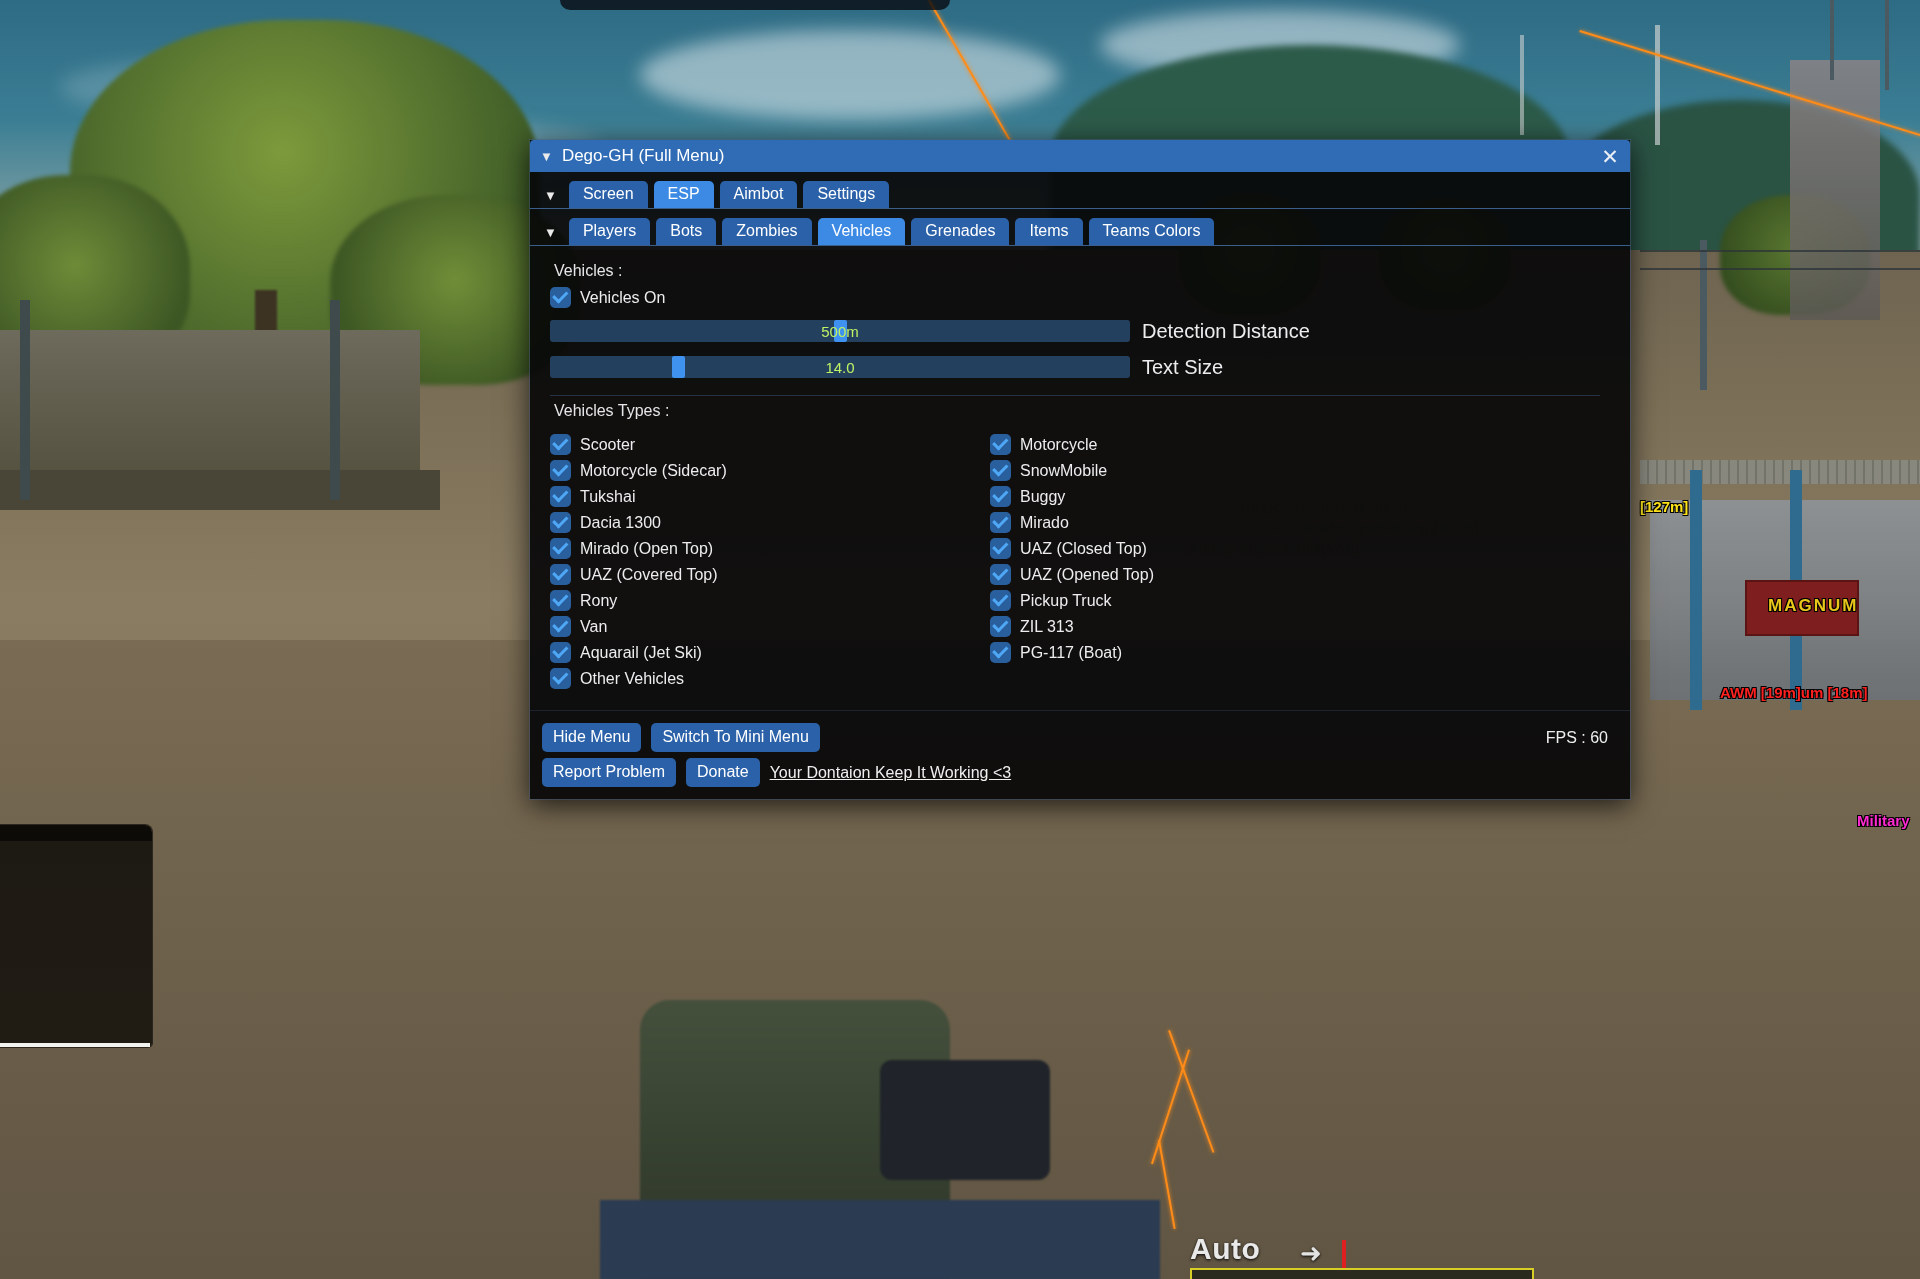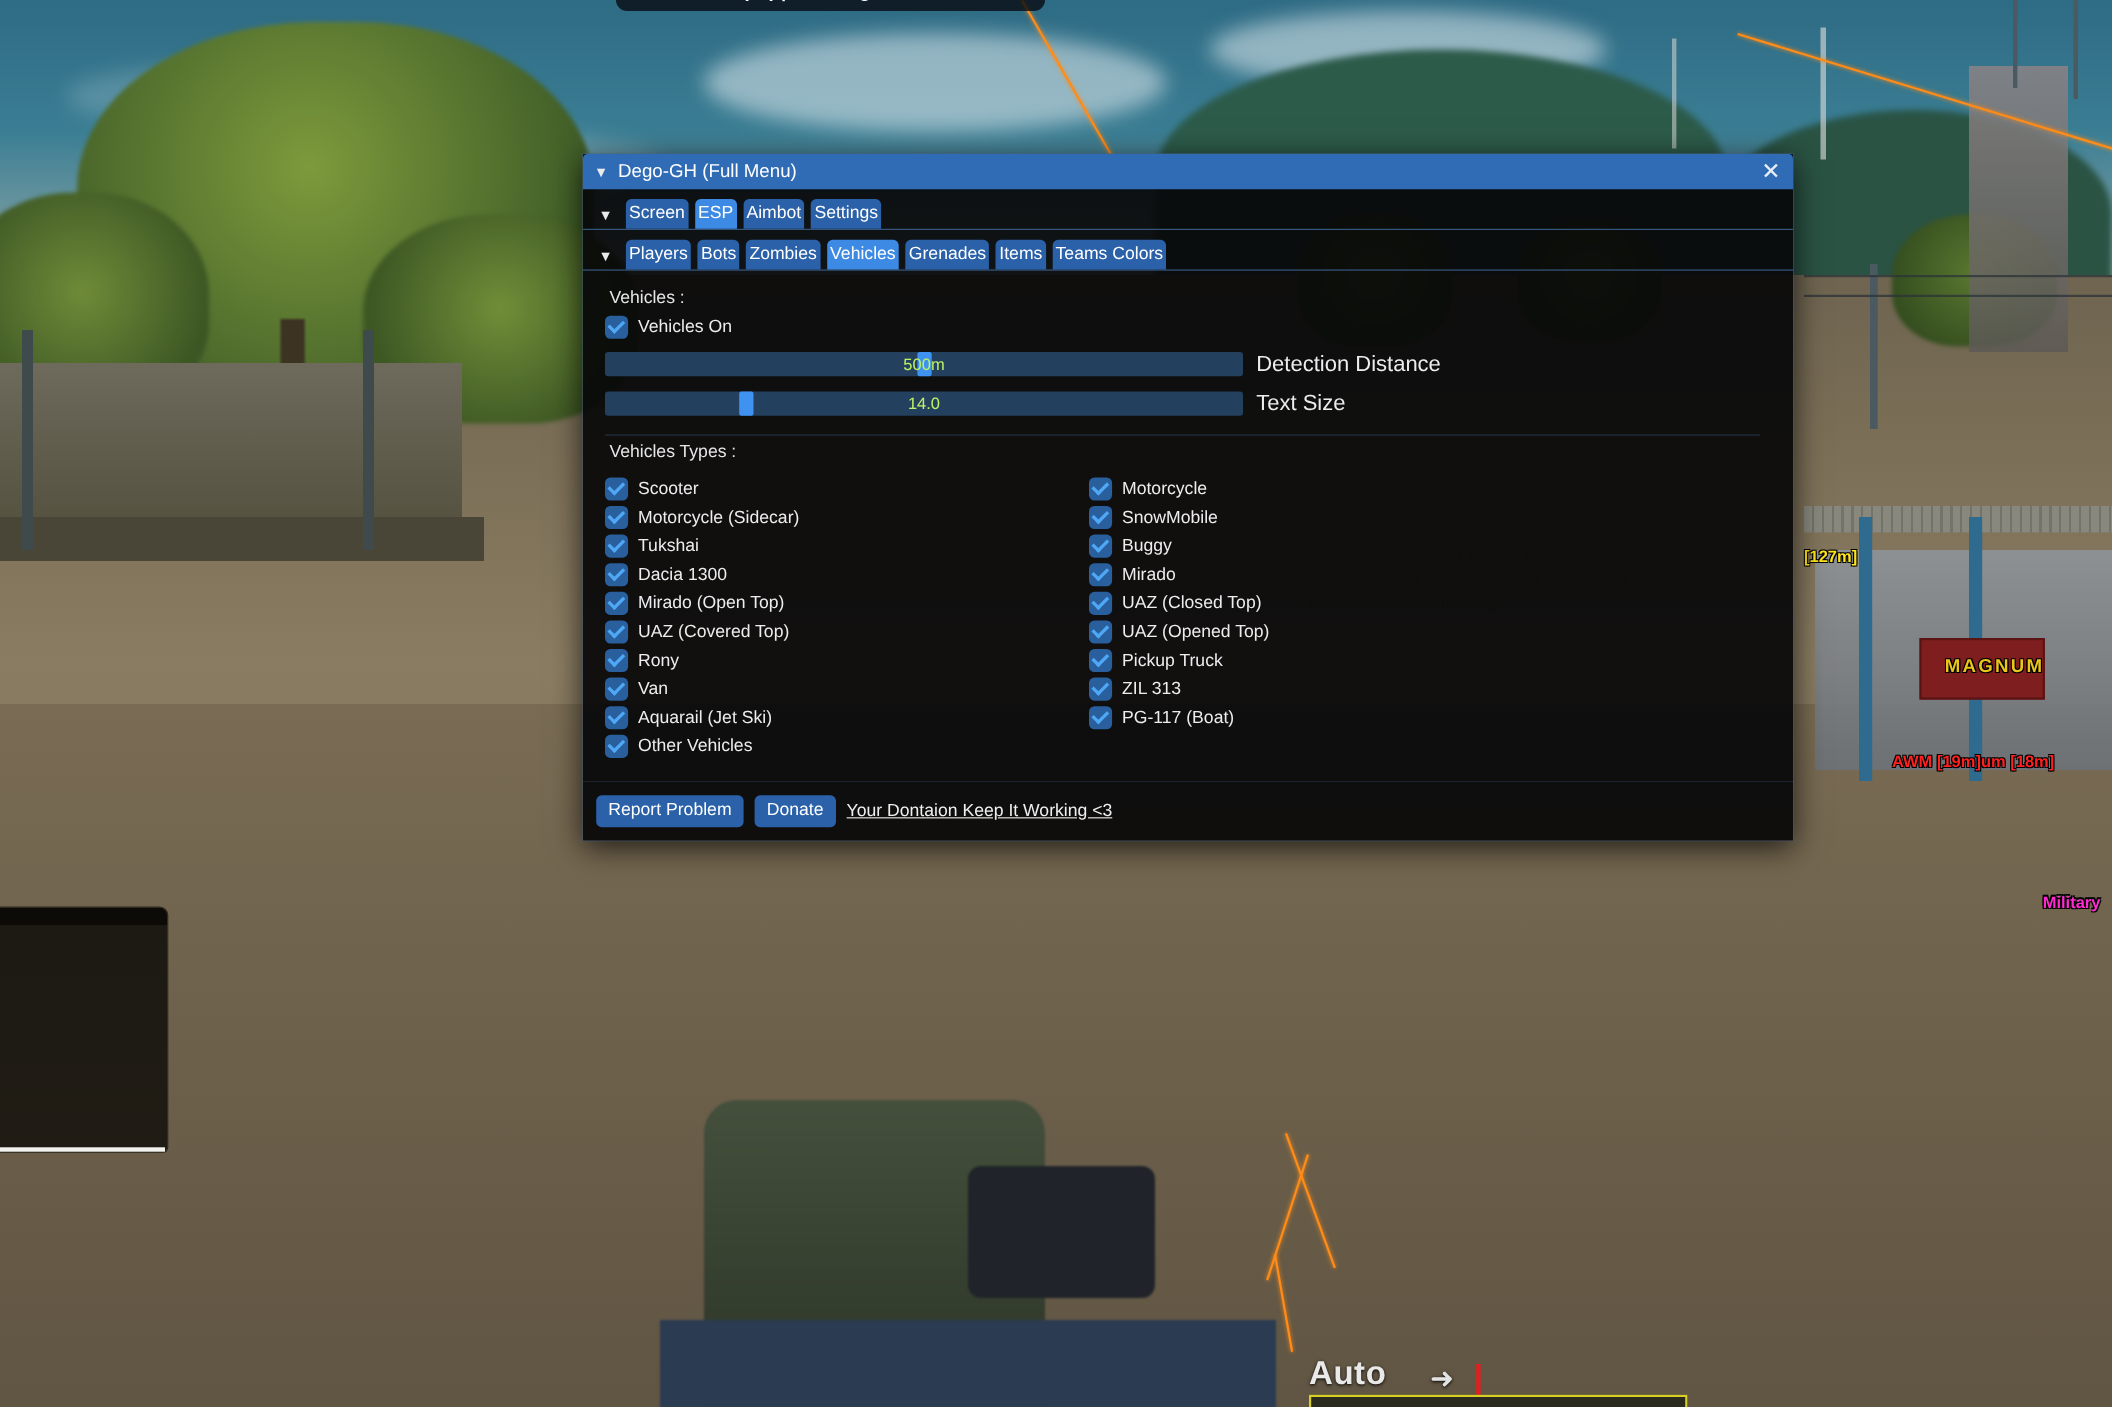--- a/index.html
+++ b/index.html
@@ -58,21 +58,21 @@
   .titlebar{height:32px;background:#2f6cb5;display:flex;align-items:center;
      padding:0 6px 0 10px;border-top-left-radius:4px;border-top-right-radius:4px;}
   .tri{color:#eaeaea;font-size:13px;line-height:1;margin-right:9px;}
   .title-text{font-size:17px;color:#fff;flex:1;}
   .closebtn{width:28px;height:26px;display:flex;align-items:center;justify-content:center;
      color:#e9eef5;font-size:21px;font-weight:300;cursor:pointer;line-height:1;}
 
   .tabrow{display:flex;align-items:flex-end;gap:6px;padding:5px 0 0 14px;
      border-bottom:1px solid #3b5f8c;min-height:31px;}
   .tabrow .tri{margin:0 6px 6px 0;}
-  .tab{background:#2a61a8;color:#fff;padding:3px 3px 4px;font-size:16px;
+  .tab{background:#2a61a8;color:#fff;padding:3px 14px 4px;font-size:16px;
      border-radius:5px 5px 0 0;cursor:pointer;white-space:nowrap;line-height:1.25;}
   .tab.active{background:#3d8ae4;}
 
   .section{padding:10px 16px 4px 20px;}
   .sec-label{font-size:16px;color:#e6e6e8;margin:6px 0 7px 4px;}
 
   .cbrow{display:flex;align-items:center;gap:9px;margin:5px 0;}
   .cb{width:21px;height:21px;border-radius:5px;flex:none;display:flex;
      align-items:center;justify-content:center;cursor:pointer;}
   .cb.on{background:#2a5f9e;}
@@ -323,18 +323,23 @@
           <div class="cbrow">
             <span class="cb on"></span>
             <span class="cblabel">PG-117 (Boat)</span>
           </div>
         </div>
     </div>
   </div>
 
   <div class="footer">
     <div class="frow">
+      <span class="btn">Hide Menu</span>
+      <span class="btn">Switch To Mini Menu</span>
+      <span class="fps">FPS : 60</span>
+    </div>
+    <div class="frow">
       <span class="btn">Report Problem</span>
       <span class="btn">Donate</span>
       <span class="note">Your Dontaion Keep It Working &lt;3</span>
     </div>
   </div>
 </div>
 
 </body></html>

